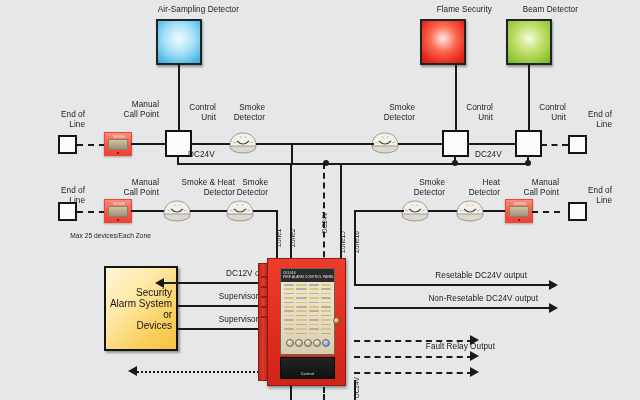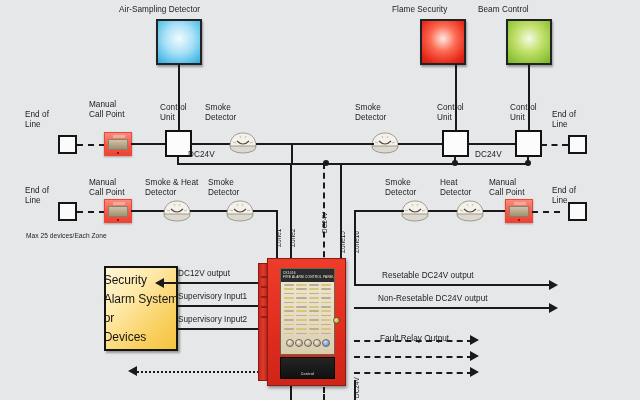--- a/index.html
+++ b/index.html
@@ -7,21 +7,21 @@
     width:640px;height:400px;overflow:hidden;
     background:#e6e7e9;
     font-family:"Liberation Sans",sans-serif;
     position:relative;
   }
   #stage{position:absolute;left:0;top:0;width:640px;height:400px;}
   .lbl{
     position:absolute;
     font-size:8.2px;
     color:#1c1c1c;
-    text-align:left;
+    text-align:right;
     line-height:9.6px;
     white-space:pre;
     letter-spacing:.05px;
   }
   .lbl.small{font-size:6.6px;}
   .lbl.vert{
     transform:rotate(-90deg);
     transform-origin:0 0;
     font-size:6.4px;
     white-space:nowrap;
@@ -89,21 +89,21 @@
   
   .secbox{
     position:absolute;
     background:linear-gradient(135deg,#fff6d8 0%, #ffe9a8 35%, #f9cf5c 75%, #f4c23f 100%);
     border:2px solid #15150f;
     box-sizing:border-box;
     box-shadow:2px 2px 2px rgba(0,0,0,.35);
     display:flex;align-items:center;justify-content:center;
   }
   .secbox span{
-    font-size:12px;line-height:19px;text-align:left;color:#141414;white-space:pre;
+    font-size:10px;line-height:11px;text-align:right;color:#141414;white-space:pre;
   }
   
   .facp{position:absolute;}
   .facp .side{
     position:absolute;left:0;top:5px;width:11px;height:118px;
     background:linear-gradient(90deg,#c2281f 0%,#e03a2a 45%,#b8251d 100%);
     border:1px solid #8e1a14;
     box-sizing:border-box;
   }
   .facp .side i{
@@ -173,21 +173,21 @@
 <div id="stage">
 
   <div class="lbl" style="left:119px;top:5px;width:120px;">Air-Sampling Detector</div>
   <div class="panelbox blue" style="left:156px;top:19px;"></div>
   <div class="w wv" style="left:178px;top:64px;height:72px;"></div>
 
   <div class="lbl" style="left:392px;top:5px;width:100px;">Flame Security</div>
   <div class="panelbox red" style="left:420px;top:19px;"></div>
   <div class="w wv" style="left:455px;top:64px;height:72px;"></div>
 
-  <div class="lbl" style="left:478px;top:5px;width:100px;">Beam Control</div>
+  <div class="lbl" style="left:478px;top:5px;width:100px;">Beam Detector</div>
   <div class="panelbox green" style="left:506px;top:19px;"></div>
   <div class="w wv" style="left:528px;top:64px;height:72px;"></div>
 
   <div class="lbl" style="left:25px;top:110px;width:60px;">End of
 Line</div>
   <div class="eol" style="left:58px;top:135px;"></div>
 
   <div class="lbl" style="left:89px;top:100px;width:70px;">Manual
 Call Point</div>
   <div class="dash-h" style="left:77px;top:144px;width:28px;"></div>
@@ -463,18 +463,18 @@
 
   <div class="w wh" style="left:354px;top:307px;width:200px;"></div>
   <div class="arrow right" style="left:549px;top:303px;"></div>
   <div class="lbl" style="left:378px;top:294px;width:160px;">Non-Resetable DC24V output</div>
 
   <div class="dash-h" style="left:354px;top:340px;width:119px;"></div>
   <div class="arrow right" style="left:470px;top:335px;"></div>
 
   <div class="dash-h" style="left:354px;top:356px;width:119px;"></div>
   <div class="arrow right" style="left:470px;top:351px;"></div>
-  <div class="lbl" style="left:380px;top:334px;width:115px;">Fault Relay Output</div>
+  <div class="lbl" style="left:380px;top:342px;width:115px;">Fault Relay Output</div>
 
   <div class="dash-h" style="left:354px;top:372px;width:119px;"></div>
   <div class="arrow right" style="left:470px;top:367px;"></div>
 
 </div>
 
 </body></html>

